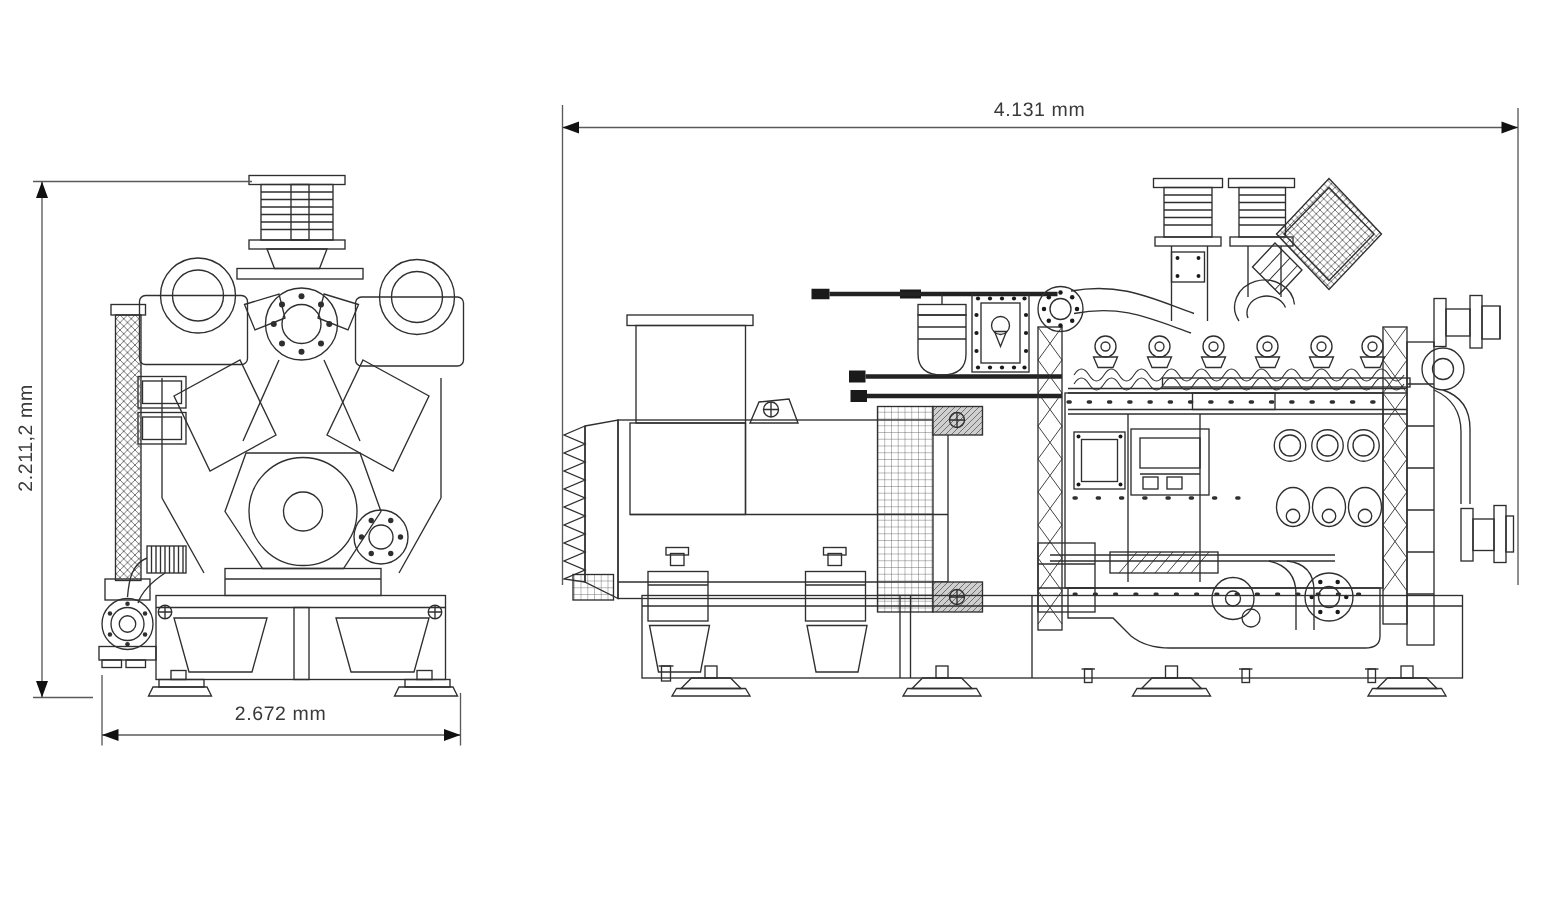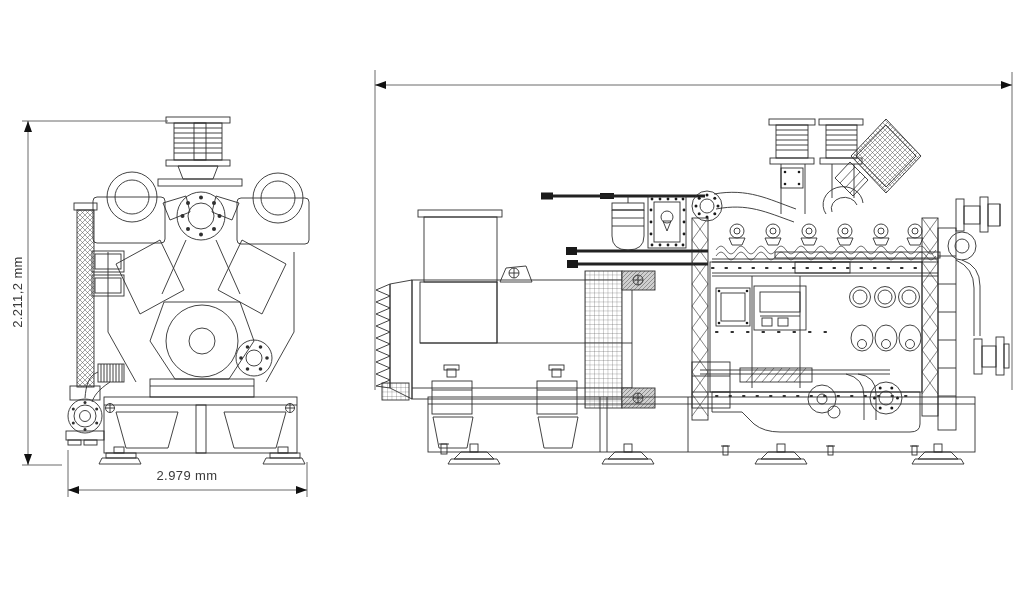--- a/index.html
+++ b/index.html
@@ -427,18 +427,19 @@
     </g>
     <g>
       <path d="M375,85 H1012"></path>
       <path d="M375,70 V390 M1012,72 V390"></path>
       <polygon points="375,85 386,81 386,89" fill="#111" stroke="none"></polygon>
       <polygon points="1012,85 1001,81 1001,89" fill="#111" stroke="none"></polygon>
     </g>
   </g>
 </svg>
 
-
-<div class="dim-label horiz" style="left:87px;top:468px;">2.979 mm</div>
+<div class="dim-label horiz" style="left:593px;top:65px;">4.131 mm</div>
+
+<div class="dim-label horiz" style="left:87px;top:468px;">2.672 mm</div>
 
 <div class="dim-label vert" style="left:17px;top:292px;">2.211,2 mm</div>
 
 </div>
 
 </body></html>

